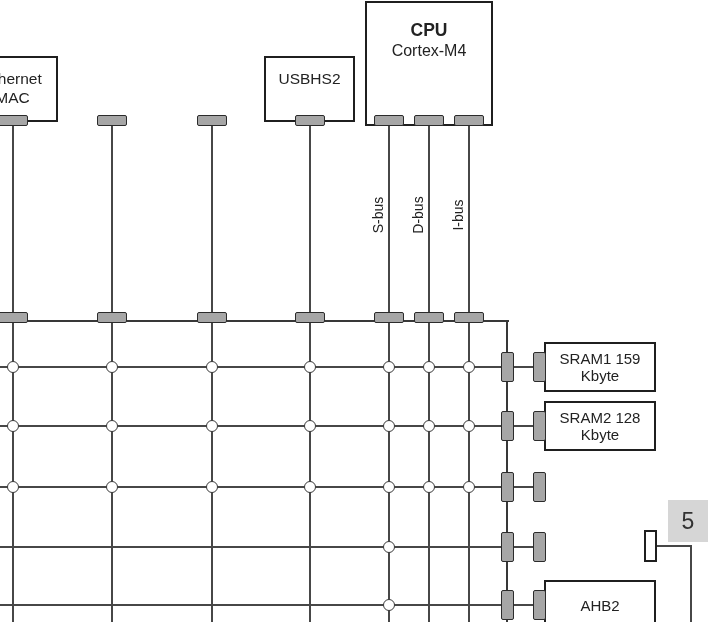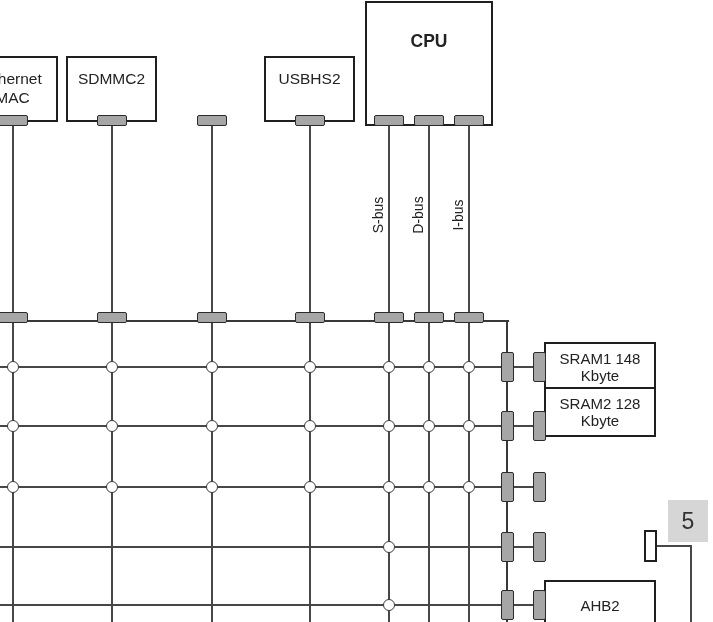--- a/index.html
+++ b/index.html
@@ -5,21 +5,21 @@
   html,body{margin:0;padding:0;background:#ffffff;}
   .canvas{
     position:relative;width:713px;height:622px;background:#fff;overflow:hidden;
     font-family:"Liberation Sans",sans-serif;color:#222;
   }
   .blk{
     position:absolute;background:#fff;border:2px solid #1f1f1f;box-sizing:border-box;
     text-align:center;z-index:3;
   }
   .topblk{padding-top:11px;font-size:15.5px;line-height:19px;}
-  .cpu{padding-top:28px;}
+  .cpu{padding-top:17px;}
   .cpu .title{font-weight:bold;font-size:17.5px;line-height:21px;}
   .cpu .subtitle{font-size:16px;line-height:20px;}
   .rblk{display:flex;flex-direction:column;justify-content:center;align-items:center;
         font-size:15px;line-height:17px;}
   .vline,.hline,.edge,.stub,.outline{position:absolute;background:#474747;z-index:1;}
   .edge{background:#383838;}
   .pad{
     position:absolute;background:#a6a6a6;border:1.6px solid #2b2b2b;border-radius:2px;
     box-sizing:border-box;z-index:4;
   }
@@ -114,40 +114,38 @@
   <div class="edge" style="left:0;top:320px;width:509px;height:2.4px;"></div>
   <div class="edge" style="left:505.6px;top:320px;width:2.4px;height:302px;"></div>
 
   <div class="outline" style="left:654px;top:545px;width:38px;height:2px;"></div>
   <div class="outline" style="left:690px;top:545px;width:2px;height:77px;"></div>
 
   <div class="blk topblk" style="left:-33px;top:56px;width:91px;height:66px;">
     <div>Ethernet</div>
     <div>MAC</div>
   </div>
-  <div class="blk topblk" style="left:66px;top:56px;width:91px;height:66px;">
-    <div>SDMMC2</div>
-  </div>
   <div class="blk topblk" style="left:264px;top:56px;width:91px;height:66px;">
     <div>USBHS2</div>
   </div>
 
   <div class="blk cpu" style="left:365px;top:1px;width:128px;height:125px;">
     <div class="title">CPU</div>
+    <div class="subtitle">Cortex-M4</div>
   </div>
 
   <div class="busLbl" style="left:353px;top:207px;">S-bus</div>
   <div class="busLbl" style="left:393px;top:207px;">D-bus</div>
   <div class="busLbl" style="left:433px;top:207px;">I-bus</div>
 
   <div class="blk rblk" style="left:544px;top:342px;width:112px;height:50px;">
-    <div>SRAM1 148</div>
+    <div>SRAM1 159</div>
     <div>Kbyte</div>
   </div>
-  <div class="blk rblk" style="left:544px;top:387px;width:112px;height:50px;">
+  <div class="blk rblk" style="left:544px;top:401px;width:112px;height:50px;">
     <div>SRAM2 128</div>
     <div>Kbyte</div>
   </div>
   <div class="blk rblk" style="left:544px;top:580px;width:112px;height:50px;">
     <div>AHB2</div>
   </div>
 
   <div class="connector" style="left:644px;top:530px;width:13px;height:32px;"></div>
 
   <div class="badge">5</div>

